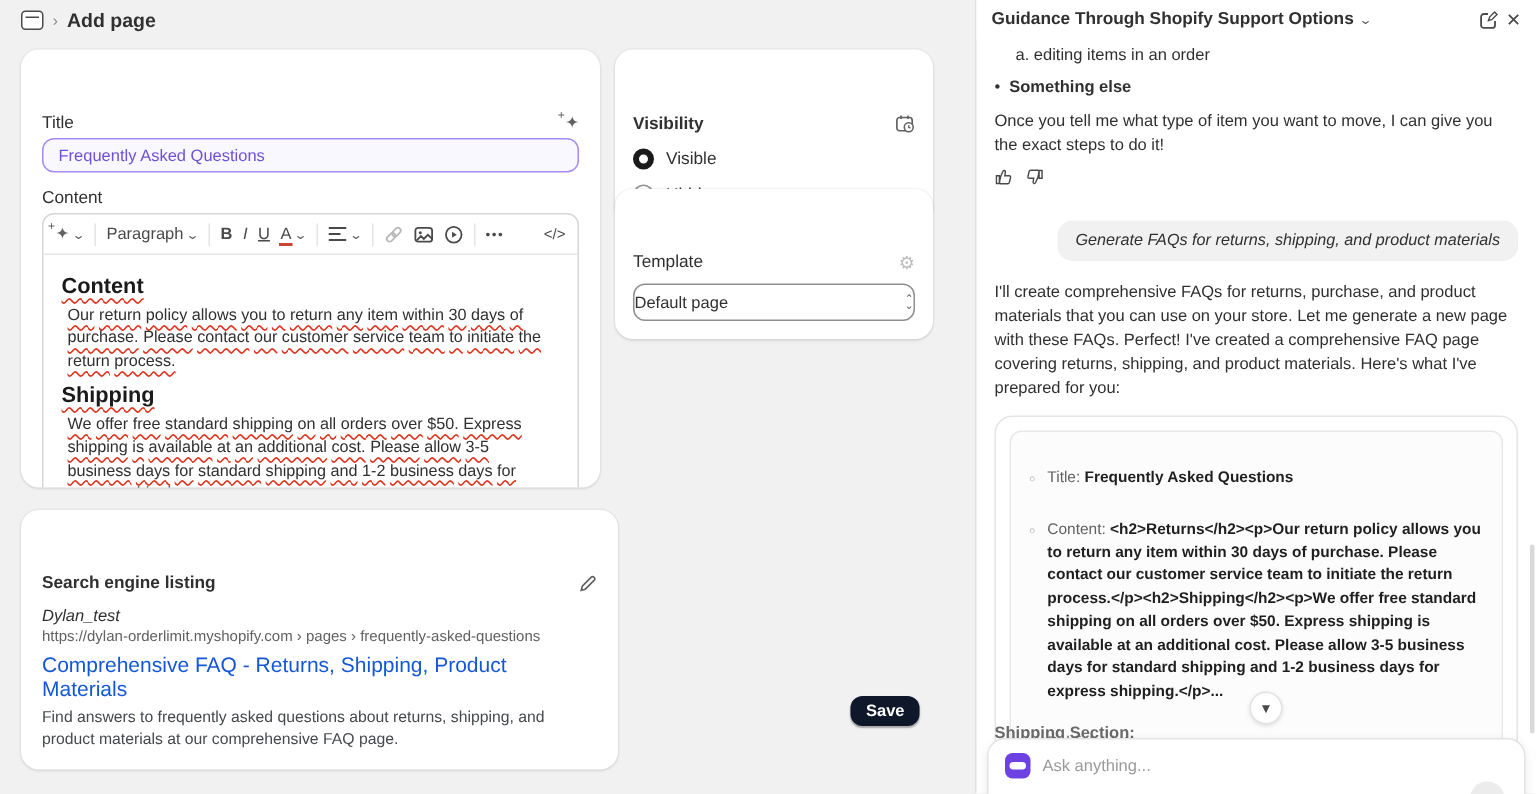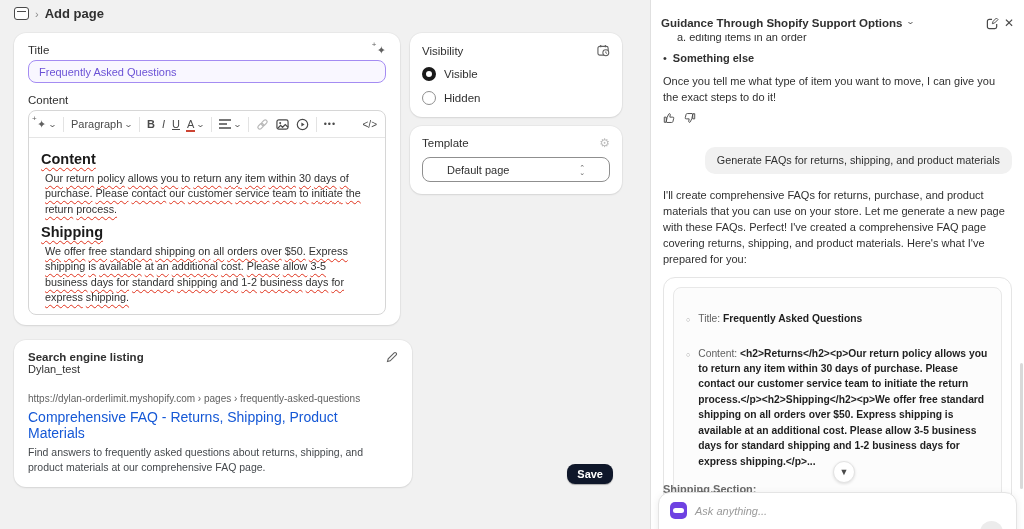--- a/index.html
+++ b/index.html
@@ -10,21 +10,21 @@
   .left { position:absolute; left:0; top:0; width:650px; height:529px; background:#f1f1f1; }
   .pg-header { position:absolute; left:14px; top:6px; display:flex; align-items:center; gap:6px; }
   .pg-header .crumb-ico { width:15px; height:13px; border:1.4px solid #4a4a4a; border-radius:3px; position:relative; background:#fff; }
   .pg-header .crumb-ico::after { content:""; position:absolute; left:2px; right:2px; top:3px; height:1.4px; background:#4a4a4a; }
   .pg-header .sep { color:#8a8a8a; font-size:11px; }
   .pg-title { font-size:13px; font-weight:bold; color:#303030; }
 
   .card { position:absolute; background:#fff; border-radius:12px; box-shadow:0 1px 2px rgba(0,0,0,.09), 0 0 0 1px rgba(0,0,0,.03); }
   .main-card { left:14px; top:33px; width:386px; height:292px; padding:11px 14px; overflow:hidden; }
   .lbl { font-size:11.5px; color:#303030; }
-  .row-between { display:flex; align-items:center; justify-content:space-between; }
+  .row-between { display:flex; align-items:center; justify-content:space-between;margin-top:32px; }
 
   .sparkle { color:#616161; font-size:11px; position:relative; line-height:1; }
   .sparkle::before { content:"+"; position:absolute; left:-5px; top:-4px; font-size:8px; }
 
   .title-input { margin-top:4px; width:100%; height:23px; border:1.5px solid #a48cf2; border-radius:8px; background:#f9f7ff; color:#6b52d6; font-size:11px; padding:0 10px; display:flex; align-items:center; }
 
   .content-label { margin-top:11px; }
   .editor { margin-top:4px; border:1px solid #d6d6d6; border-radius:8px; height:205px; display:flex; flex-direction:column; overflow:hidden; }
   .toolbar { height:27px; border-bottom:1px solid #e5e5e5; display:flex; align-items:center; padding:0 8px; gap:7px; font-size:11px; color:#4a4a4a; flex-shrink:0; }
   .toolbar .tdiv { width:1px; height:15px; background:#e3e3e3; }
@@ -38,58 +38,58 @@
   .editor-body h2 { font-size:14.5px; color:#1a1a1a; margin:7px 0 4px; }
   .editor-body p { font-size:10.8px; line-height:1.42; color:#303030; margin:0 4px 2px; }
   .sq { text-decoration:underline; text-decoration-style:wavy; text-decoration-color:var(--squig); text-decoration-thickness:1px; text-underline-offset:2.5px; }
 
   .side-card1 { left:410px; top:33px; width:212px; padding:11px 12px 12px; }
   .side-card2 { left:410px; top:126px; width:212px; padding:11px 12px 12px; }
   .radio-row { display:flex; align-items:center; gap:8px; margin-top:10px; font-size:11.5px; }
   .radio { width:14px; height:14px; border-radius:50%; flex-shrink:0; }
   .radio.on { border:4.5px solid #1a1a1a; background:#fff; }
   .radio.off { border:1.5px solid #8f8f8f; background:#fff; }
-  .select { margin-top:8px; height:25px; border:1px solid #8f8f8f; border-radius:8px; display:flex; align-items:center; justify-content:space-between; padding:0 24px; font-size:11px; color:#303030; background:#fff; }
+  .select { margin-top:8px; height:25px; border:1px solid #8f8f8f; border-radius:8px; display:flex; align-items:center; justify-content:space-between; padding:0 0; font-size:11px; color:#303030; background:#fff; }
   .updown { display:flex; flex-direction:column; line-height:5px; font-size:7px; color:#616161; }
 
   .seo-card { left:14px; top:340px; width:398px; padding:11px 14px 12px; }
   .seo-title { font-size:11.5px; font-weight:bold; }
-  .seo-site { font-size:11px; color:#303030; }
-  .seo-url { margin-top:18px; font-size:10px; color:#616161; }
+  .seo-site { margin-top:10px; font-size:11px; color:#303030;font-style:italic; }
+  .seo-url { margin-top:2px; font-size:10px; color:#616161; }
   .seo-link { margin-top:5px; font-size:14px; color:var(--link); }
   .seo-desc { margin-top:4px; font-size:10.5px; color:#45494d; line-height:1.45; }
 
   .save-btn { position:absolute; right:37px; bottom:45px; background:#0f172a; color:#fff; font-size:11px; font-weight:bold; border:none; border-radius:8px; height:20px; padding:0 10px; box-shadow:0 1px 1px rgba(0,0,0,.3); }
 
   
   .chat { position:absolute; left:650px; top:0; width:374px; height:529px; background:#fff; border-left:1px solid #e0e0e0; }
-  .chat-header { position:absolute; left:0; right:0; top:0; height:26px; display:flex; padding:17px 10px; gap:5px; background:#fff; z-index:3; }
+  .chat-header { position:absolute; left:0; right:0; top:0; height:26px; display:flex; align-items:center; padding:0 10px; gap:5px; background:#fff; z-index:3; }
   .chat-title { font-size:11.5px; font-weight:bold; color:#303030; }
   .hdr-ico { color:#4a4a4a; font-size:12px; line-height:1; }
   .chat-body { position:absolute; left:0; right:0; top:26px; bottom:0; padding:2px 12px 0; font-size:11px; color:#303030; line-height:1.45; }
   .sub-item { margin:2px 0 2px 14px; }
   .bullet-line { margin:5px 0 2px; display:flex; gap:6px; }
   .bullet-line .b { font-size:11px; }
   .chat-p { margin-top:7px; }
   .thumbs { margin-top:6px; display:flex; gap:9px; color:#4a4a4a; }
   .thumbs svg { display:block; }
-  .bubble-row { display:flex; justify-content:flex-end; margin-top:23px; }
+  .bubble-row { display:flex; justify-content:flex-end; margin-top:23px;font-style:italic; }
   .bubble { background:#f1f1f1; border-radius:10px; padding:6px 12px; font-size:10.8px; color:#303030; }
   .intro { margin-top:14px; }
   .sum-card { margin-top:9px; border:1px solid #e5e5e5; border-radius:12px; padding:9px; background:#fff; }
   .sum-inner { border:1px solid #e8e8e8; border-radius:8px; background:#fcfcfc; padding:4px 12px 8px; }
   .sum-field { display:flex; gap:8px; margin-top:19px; font-size:10.3px; line-height:1.5; }
   .sum-field .o { color:#9a9a9a; font-size:7px; margin-top:4px; }
   .sum-field .fl { color:#616161; }
   .sum-field .fv { font-weight:bold; color:#1f1f1f; }
   .float-chev { position:absolute; left:182px; top:461px; width:22px; height:22px; border-radius:50%; background:#fff; border:1px solid #e3e3e3; box-shadow:0 1px 3px rgba(0,0,0,.12); display:flex; align-items:center; justify-content:center; color:#4a4a4a; font-size:9px; z-index:2; }
   .hidden-next { position:absolute; left:12px; top:483px; font-weight:bold; font-size:11px; color:#6a6a6a; z-index:1; }
 
   .ask-card { position:absolute; left:7px; right:7px; top:492px; height:80px; background:#fff; border:1px solid #e4e4e4; border-radius:12px; box-shadow:0 2px 8px rgba(0,0,0,.08); z-index:4; padding:9px 11px; }
-  .ask-row { display:flex; align-items:center; gap:8px;font-style:italic; }
+  .ask-row { display:flex; align-items:center; gap:8px; }
   .sidekick-avatar { width:17px; height:17px; border-radius:5px; background:#6e41e2; position:relative; flex-shrink:0; }
   .sidekick-avatar::after { content:""; position:absolute; left:3px; right:3px; top:6px; height:5px; border-radius:3px; background:#fff; }
   .ask-ph { font-size:11px; color:#9a9a9a; }
   .send-circle { position:absolute; right:13px; top:28px; width:23px; height:23px; border-radius:50%; background:#ececec; }
   .chat-scrollbar { position:absolute; right:1px; top:363px; width:3px; height:126px; background:#d9d9d9; border-radius:2px; z-index:5; }
 
   svg.ic { display:block; }
 </style>
 </head>
 <body>
@@ -166,21 +166,21 @@
           <p><span class="sq">Our</span> <span class="sq">return</span> <span class="sq">policy</span> <span class="sq">allows</span> <span class="sq">you</span> <span class="sq">to</span> <span class="sq">return</span> <span class="sq">any</span> <span class="sq">item</span> <span class="sq">within</span> <span class="sq">30</span> <span class="sq">days</span> <span class="sq">of</span> <span class="sq">purchase.</span> <span class="sq">Please</span> <span class="sq">contact</span> <span class="sq">our</span> <span class="sq">customer</span> <span class="sq">service</span> <span class="sq">team</span> <span class="sq">to</span> <span class="sq">initiate</span> <span class="sq">the</span> <span class="sq">return</span> <span class="sq">process.</span> </p>
           <h2><span class="sq">Shipping</span> </h2>
           <p><span class="sq">We</span> <span class="sq">offer</span> <span class="sq">free</span> <span class="sq">standard</span> <span class="sq">shipping</span> <span class="sq">on</span> <span class="sq">all</span> <span class="sq">orders</span> <span class="sq">over</span> <span class="sq">$50.</span> <span class="sq">Express</span> <span class="sq">shipping</span> <span class="sq">is</span> <span class="sq">available</span> <span class="sq">at</span> <span class="sq">an</span> <span class="sq">additional</span> <span class="sq">cost.</span> <span class="sq">Please</span> <span class="sq">allow</span> <span class="sq">3-5</span> <span class="sq">business</span> <span class="sq">days</span> <span class="sq">for</span> <span class="sq">standard</span> <span class="sq">shipping</span> <span class="sq">and</span> <span class="sq">1-2</span> <span class="sq">business</span> <span class="sq">days</span> <span class="sq">for</span> <span class="sq">express</span> <span class="sq">shipping.</span> </p>
           <h2><span class="sq">Product</span> <span class="sq">Materials</span> </h2>
         </div>
     </div>
   </div>
 
   <div class="card side-card1">
     <div class="row-between">
-      <span class="lbl" style="font-weight:normal;text-align:right;">Visibility</span>
+      <span class="lbl" style="font-weight:bold;text-align:right;">Visibility</span>
       <svg class="ic" width="13" height="13" viewBox="0 0 14 14">
           <rect x="1" y="2.5" width="11" height="9.5" rx="2" fill="none" stroke="#616161" stroke-width="1.2"></rect>
           <line x1="4" y1="1" x2="4" y2="3.5" stroke="#616161" stroke-width="1.2"></line>
           <line x1="9" y1="1" x2="9" y2="3.5" stroke="#616161" stroke-width="1.2"></line>
           <circle cx="9.5" cy="9.5" r="3.2" fill="#fff" stroke="#616161" stroke-width="1.1"></circle>
           <path d="M9.5 8v1.6l1.2.6" fill="none" stroke="#616161" stroke-width="1"></path>
         </svg>
     </div>
     <div>
         <div class="radio-row">

